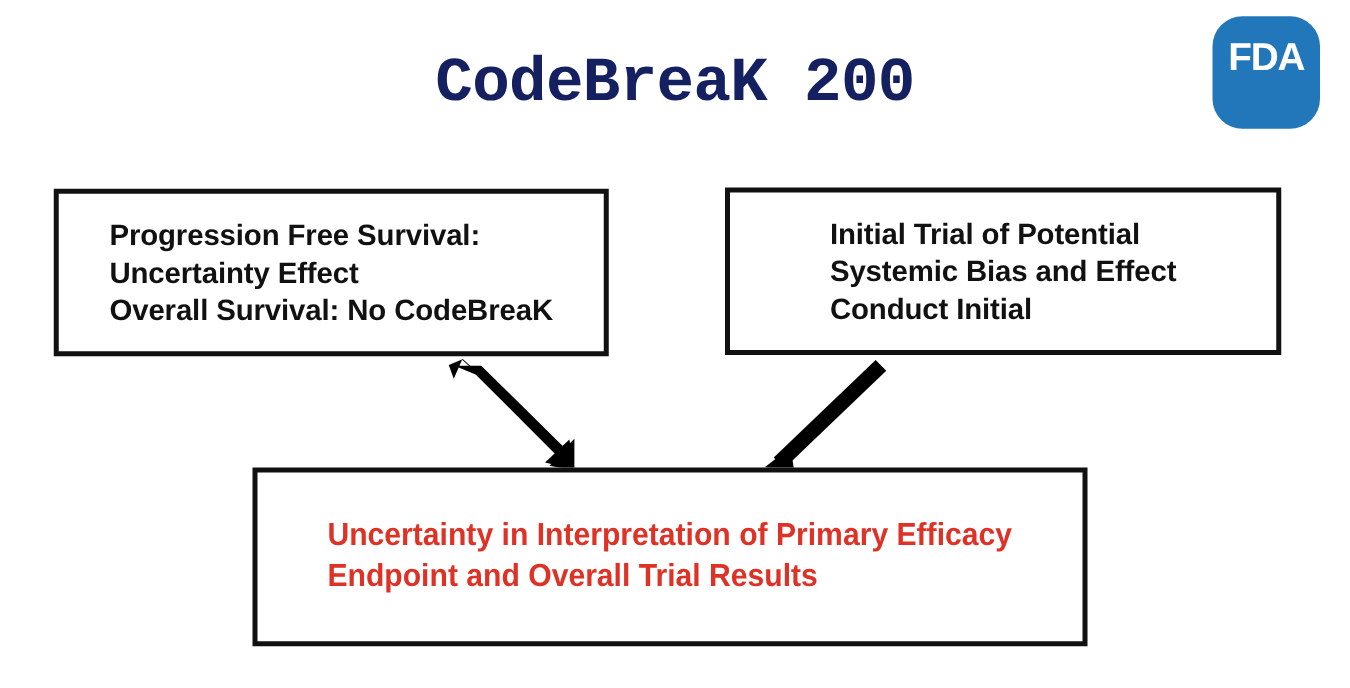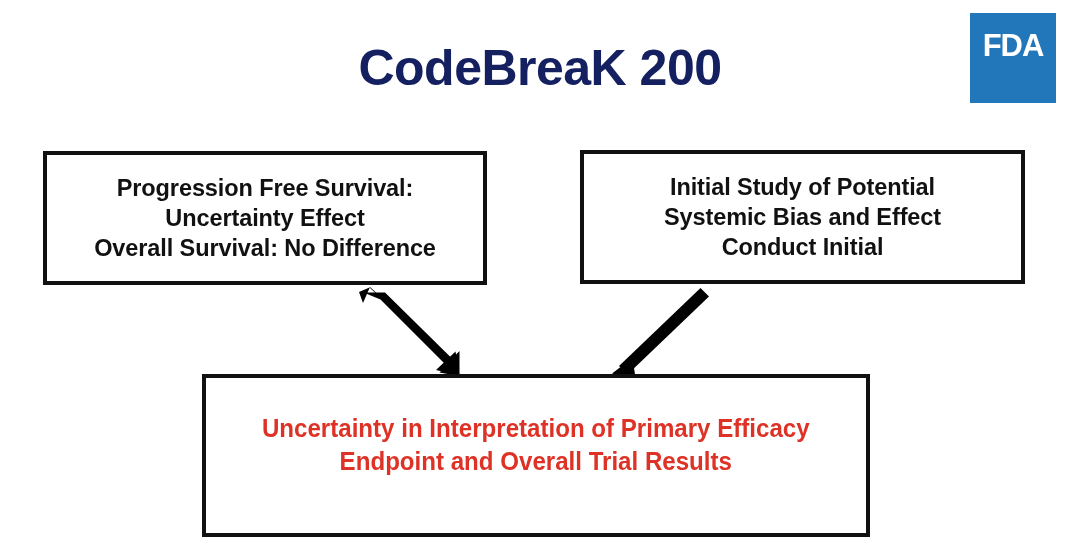--- a/index.html
+++ b/index.html
@@ -24,31 +24,33 @@
     left: 0;
     top: 42px;
     width: 1080px;
     text-align: center;
     font-size: 50px;
     font-weight: bold;
     letter-spacing: -0.5px;
     color: #152060;
     line-height: 1.05;
     white-space: nowrap;
+    font-family: Liberation Mono, monospace;
   }
 
   
   #fda-logo {
     position: absolute;
     left: 970px;
     top: 13px;
     width: 86px;
     height: 90px;
     background: #2277bb;
     overflow: hidden;
+    border-radius: 24px;
   }
   #fda-logo .fda-text {
     position: absolute;
     left: 0;
     top: 17px;
     width: 86px;
     text-align: center;
     font-size: 31px;
     font-weight: bold;
     color: #ffffff;
@@ -58,21 +60,21 @@
 
   
   .box {
     position: absolute;
     box-sizing: border-box;
     background: #ffffff;
     border: 4px solid #111111;
     display: flex;
     align-items: center;
     justify-content: center;
-    text-align: center;
+    text-align: left;
   }
   .box .box-text {
     font-weight: bold;
     color: #111111;
     line-height: 1.28;
   }
 
   #box-pfs {
     left: 43px;
     top: 151px;
@@ -92,21 +94,21 @@
   }
   #box-bias .box-text {
     font-size: 23.5px;
     letter-spacing: -0.1px;
   }
 
   #box-uncertainty {
     left: 202px;
     top: 374px;
     width: 668px;
-    height: 163px;
+    height: 143px;
     align-items: flex-start;
   }
   #box-uncertainty .box-text {
     margin-top: 34px;
     font-size: 25.5px;
     color: #de3226;
     line-height: 1.3;
     transform: scaleX(0.945);
     transform-origin: center top;
     white-space: nowrap;
@@ -130,27 +132,27 @@
   <div id="title">CodeBreaK 200</div>
 
   <div id="fda-logo">
     <div class="fda-text">FDA</div>
   </div>
 
   <div class="box" id="box-pfs">
     <div class="box-text">
       <div>Progression Free Survival:</div>
       <div>Uncertainty Effect</div>
-      <div>Overall Survival: No Difference</div>
+      <div>Overall Survival: No CodeBreaK</div>
     </div>
   </div>
 
   <div class="box" id="box-bias">
     <div class="box-text">
-      <div>Initial Study of Potential</div>
+      <div>Initial Trial of Potential</div>
       <div>Systemic Bias and Effect</div>
       <div>Conduct Initial</div>
     </div>
   </div>
 
   <svg id="arrow-left" viewBox="0 0 1080 550">
     <polygon fill="#000000" points="369.5,287.5 382,299 445.5,361 455.5,351.5 459.5,375.5 436,370 446,360.5 382.5,298.5 370,287 363,303 359,292"></polygon>
     <polygon fill="#000000" points="363.5,292.5 380.5,299.5 446.5,365.5 439.5,372.5 455.5,375.5 459.5,375.5 459.5,351 452,358.5 385,292.5"></polygon>
   </svg>
 

